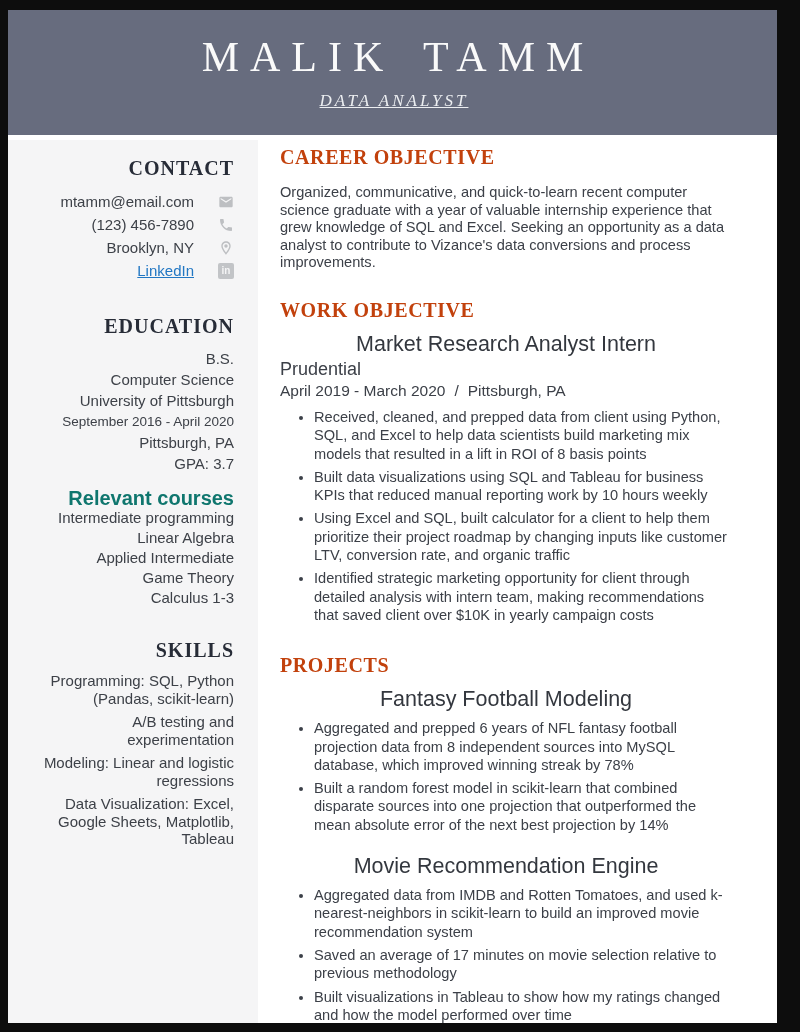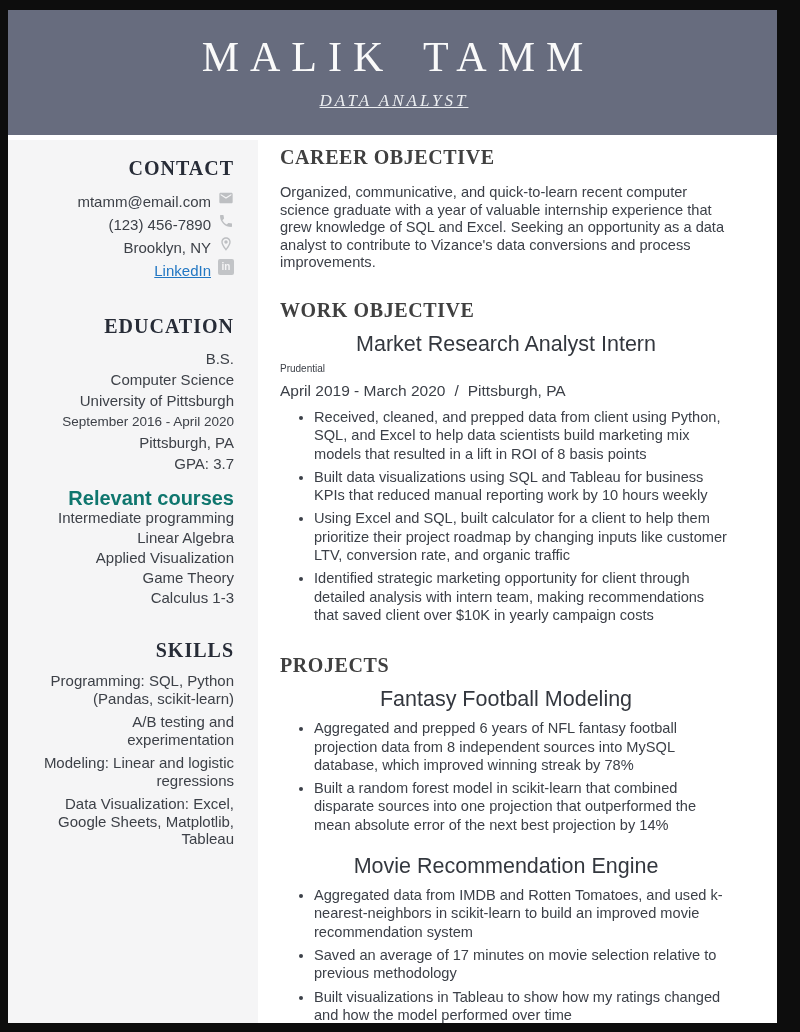--- a/index.html
+++ b/index.html
@@ -52,22 +52,22 @@
     text-align: right;
     color: #3d4148;
   }
   .side-heading {
     font-family: "Liberation Serif", serif;
     font-weight: bold; font-size: 20px;
     color: #272c37; letter-spacing: 1px;
     margin-bottom: 10px;
   }
   .contact-row {
-    display: flex; justify-content: flex-end; 
-    gap: 7px; line-height: 23px; font-size: 15px;
+    display: flex; justify-content: flex-end; align-items: center;
+    gap: 24px; line-height: 23px; font-size: 15px;
   }
   .contact-row .icon { width: 16px; height: 16px; display: inline-flex; flex: 0 0 16px; }
   .icon svg { width: 16px; height: 16px; fill: #bdbfc2; }
   .linkedin-badge {
     width: 15px; height: 15px; background: #c2c4c7; border-radius: 2px;
     color: #f5f5f6; font-size: 10px; font-weight: bold;
     display: inline-flex; align-items: center; justify-content: center;
     line-height: 1;
   }
   .link { color: #2277c3; text-decoration: underline; cursor: pointer; }
@@ -83,33 +83,33 @@
 
   
   .main-col {
     flex: 1; background: #ffffff;
     padding: 11px 45px 0 22px;
     color: #3c4048;
   }
   .main-heading {
     font-family: "Liberation Serif", serif;
     font-weight: bold; font-size: 20px;
-    color: #404040; letter-spacing: 0.6px;
+    color: #c2410c; letter-spacing: 0.6px;
   }
   .objective-text {
     margin-top: 15px;
     font-size: 14.6px; line-height: 17.6px;
     max-width: 478px;
   }
   .work-section { margin-top: 27px; }
   .item-title {
     font-size: 21.5px; font-weight: 400; color: #33373e;
     margin-top: 9px; line-height: 27px; text-align: center;
   }
-  .company-line { font-size: 10px; line-height: 22px; }
+  .company-line { font-size: 18px; line-height: 22px; }
   .meta-line { font-size: 15.5px; line-height: 22px; }
   .meta-sep { margin: 0 9px; }
   ul.bullets {
     margin: 6px 0 0 0; padding-left: 34px;
     max-width: 478px;
   }
   ul.bullets li {
     font-size: 14.6px; line-height: 18.3px; margin-bottom: 5px;
     color: #3c4048;
   }
@@ -172,21 +172,21 @@
           <div class="edu-line">B.S.</div>
           <div class="edu-line">Computer Science</div>
           <div class="edu-line">University of Pittsburgh</div>
           <div class="edu-line small">September 2016 - April 2020</div>
           <div class="edu-line">Pittsburgh, PA</div>
           <div class="edu-line">GPA: 3.7</div>
 
           <div class="courses-label">Relevant courses</div>
           <div class="course-line">Intermediate programming</div>
           <div class="course-line">Linear Algebra</div>
-          <div class="course-line">Applied Visualization</div>
+          <div class="course-line">Applied Intermediate</div>
           <div class="course-line">Game Theory</div>
           <div class="course-line">Calculus 1-3</div>
         </div>
 
         <div class="skills-block">
           <div class="side-heading">SKILLS</div>
           <div class="skill-item">Programming: SQL, Python (Pandas, scikit-learn)</div>
           <div class="skill-item">A/B testing and experimentation</div>
           <div class="skill-item">Modeling: Linear and logistic regressions</div>
           <div class="skill-item">Data Visualization: Excel, Google Sheets, Matplotlib, Tableau</div>

